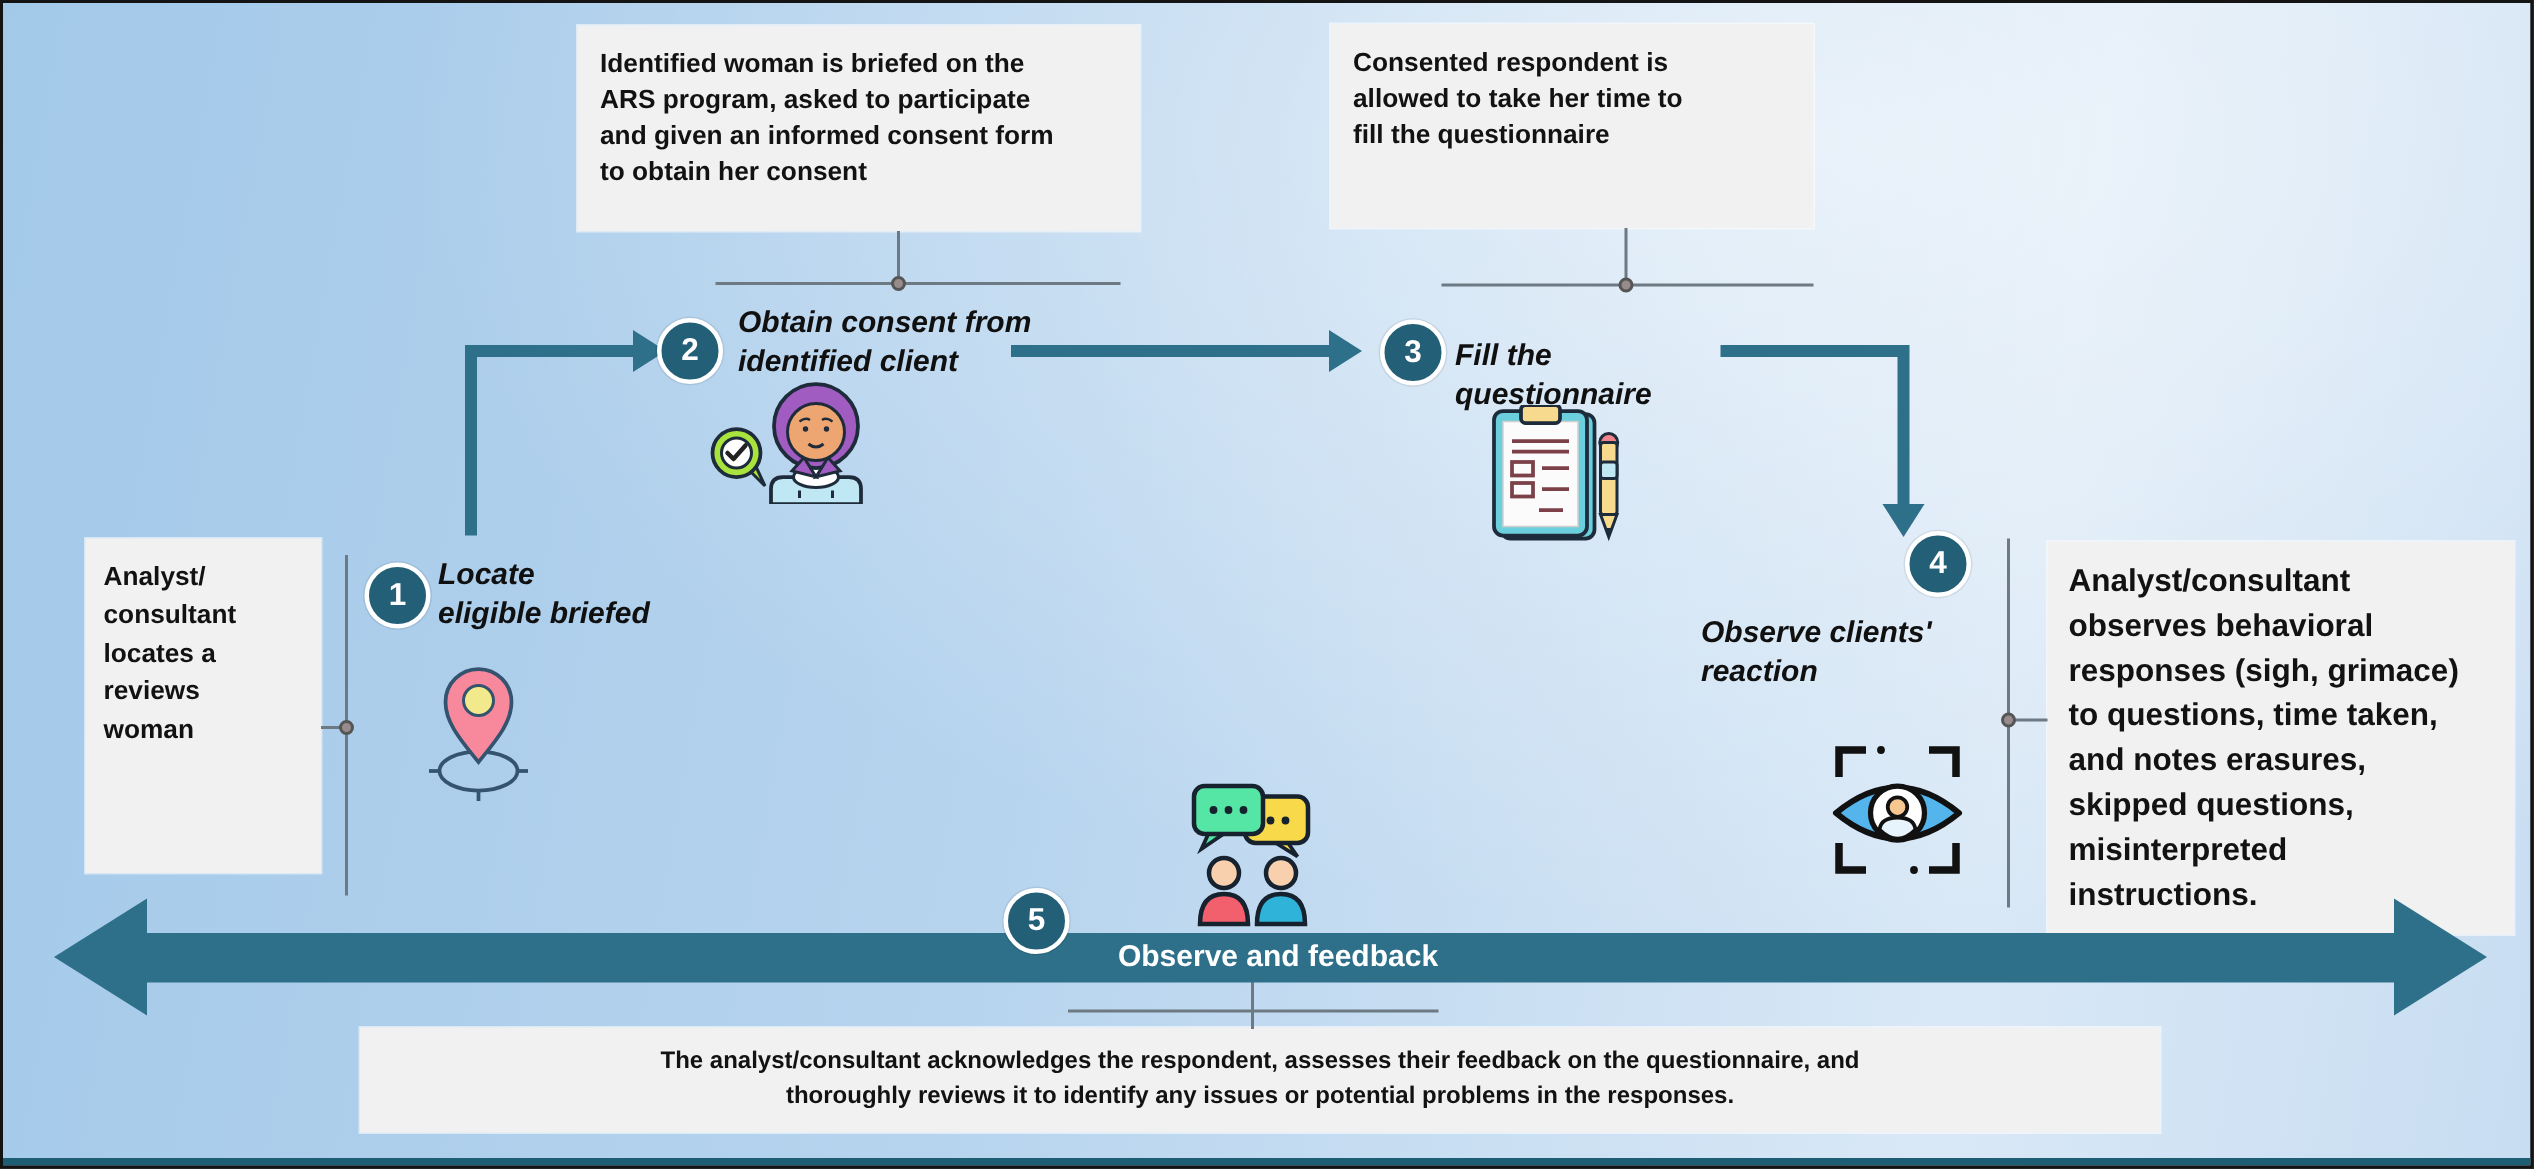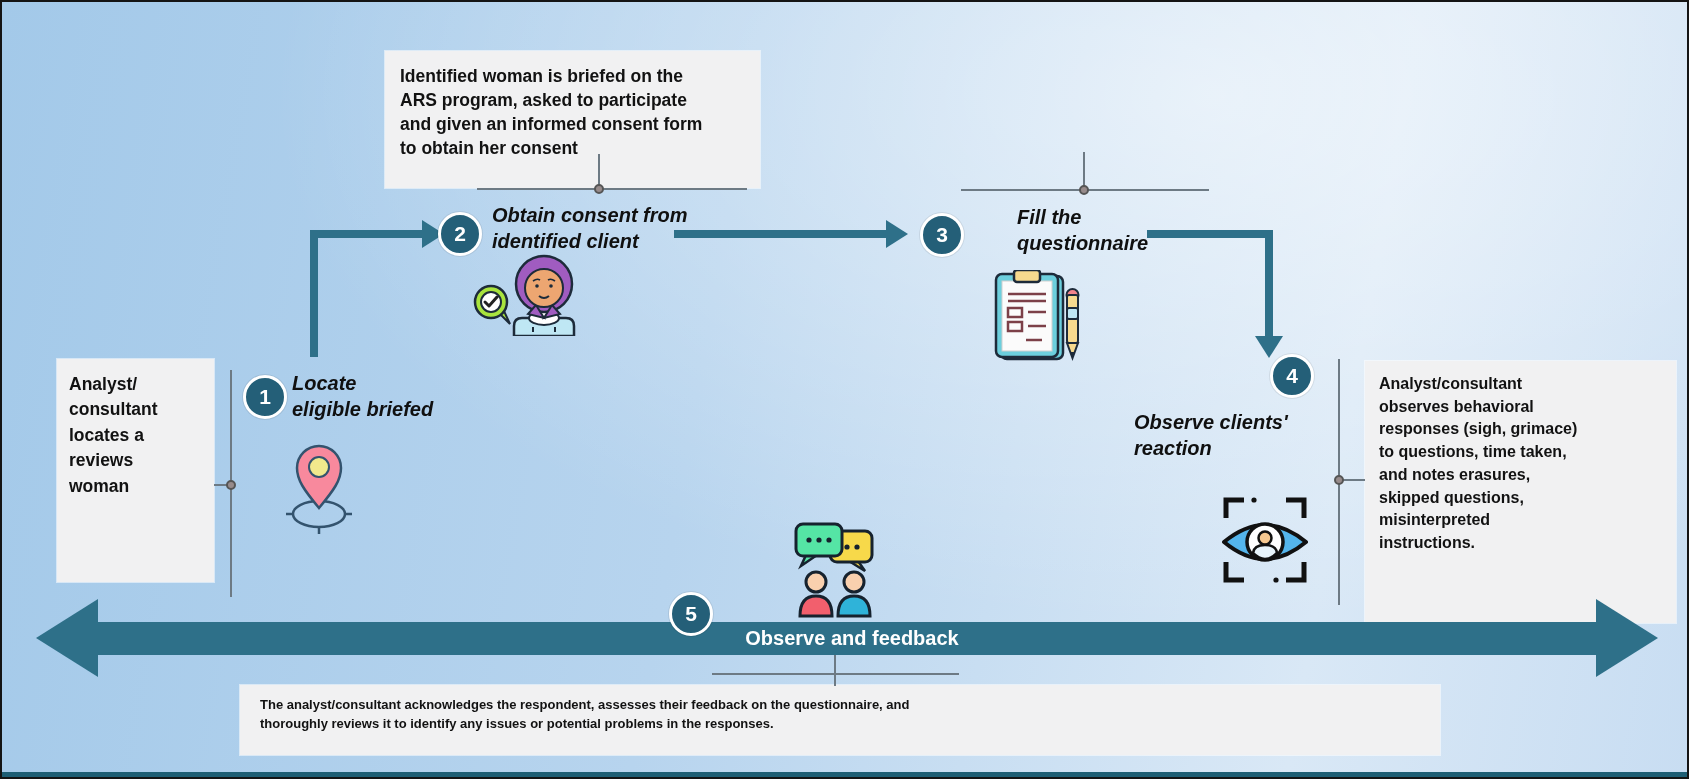--- a/index.html
+++ b/index.html
@@ -9,25 +9,25 @@
     background:
       radial-gradient(ellipse at 72% 12%, rgba(255,255,255,0.55), rgba(255,255,255,0) 55%),
       linear-gradient(100deg,#a3c9e9 0%,#b7d4ee 42%,#d9e8f6 78%,#c8ddf2 100%);
   }
   .bottom-strip{position:absolute;left:0;right:0;bottom:0;height:5px;background:#1d5e74;}
   .box{
     position:absolute;background:#f1f1f2;color:#121212;
     font-weight:bold;box-sizing:border-box;box-shadow:0 0 0 1px rgba(255,255,255,0.55);
   }
   .pre{white-space:pre-line;}
-  .box-a{left:383px;top:15px;width:375px;height:137px;padding:13px 15px;font-size:17.5px;line-height:1.38;margin-top:34px;}
+  .box-a{left:383px;top:15px;width:375px;height:137px;padding:13px 15px;font-size:17.5px;line-height:1.38;}
   .box-b{left:885px;top:14px;width:322px;height:136px;padding:13px 15px;font-size:17.5px;line-height:1.38;}
   .box-left{left:55px;top:357px;width:157px;height:223px;padding:13px 12px;font-size:17.5px;line-height:1.45;}
-  .box-right{left:1363px;top:359px;width:311px;height:262px;padding:12px 14px;font-size:16px;line-height:1.42;}
-  .box-bottom{left:238px;top:683px;width:1200px;height:70px;padding:11px 20px;font-size:13px;line-height:1.45;text-align:left;}
+  .box-right{left:1363px;top:359px;width:311px;height:262px;padding:12px 14px;font-size:21px;line-height:1.42;}
+  .box-bottom{left:238px;top:683px;width:1200px;height:70px;padding:11px 20px;font-size:16px;line-height:1.45;text-align:center;}
   .line{position:absolute;background:#6d7a84;}
   .node{position:absolute;width:10px;height:10px;border-radius:50%;background:#978b8b;border:2px solid #555;box-sizing:border-box;}
   .stepcircle{
     position:absolute;width:44px;height:44px;border-radius:50%;
     background:#245f78;border:3px solid #fff;box-sizing:border-box;
     color:#fff;font-weight:bold;font-size:21px;display:flex;align-items:center;justify-content:center;
     z-index:6;box-shadow:0 0 0 1px rgba(0,0,0,0.08);
   }
   .steplabel{
     position:absolute;color:#101010;font-weight:bold;font-style:italic;
@@ -51,20 +51,23 @@
 </head>
 <body>
 
 <div id="canvas">
 
   <div class="box box-a pre">Identified woman is briefed on the
 ARS program, asked to participate
 and given an informed consent form
 to obtain her consent</div>
 
+  <div class="box box-b pre">Consented respondent is
+allowed to take her time to
+fill the questionnaire</div>
 
   <div class="box box-left pre">Analyst/
 consultant
 locates a
 reviews
 woman</div>
 
   <div class="box box-right pre">Analyst/consultant
 observes behavioral
 responses (sigh, grimace)
@@ -125,21 +128,21 @@
       <span>4</span>
     </div>
   <div class="stepcircle" style="left:667px;top:590px;">
       <span>5</span>
     </div>
 
   <div class="steplabel" style="left:290px;top:368px;">Locate
 eligible briefed</div>
   <div class="steplabel" style="left:490px;top:200px;">Obtain consent from
 identified client</div>
-  <div class="steplabel" style="left:968px;top:202px;margin-left:47px;">Fill the
+  <div class="steplabel" style="left:968px;top:222px;">Fill the
 questionnaire</div>
   <div class="steplabel" style="left:1132px;top:407px;">Observe clients'
 reaction</div>
 
   <div class="icon" style="left:282px;top:436px;width:70px;height:98px;">
     <svg width="70" height="98" viewBox="0 0 70 98">
       <ellipse cx="35" cy="76" rx="26" ry="13" fill="none" stroke="#33536e" stroke-width="2.5"></ellipse>
       <line x1="2" y1="76" x2="9" y2="76" stroke="#33536e" stroke-width="2.5"></line>
       <line x1="61" y1="76" x2="68" y2="76" stroke="#33536e" stroke-width="2.5"></line>
       <line x1="35" y1="88" x2="35" y2="96" stroke="#33536e" stroke-width="2.5"></line>

